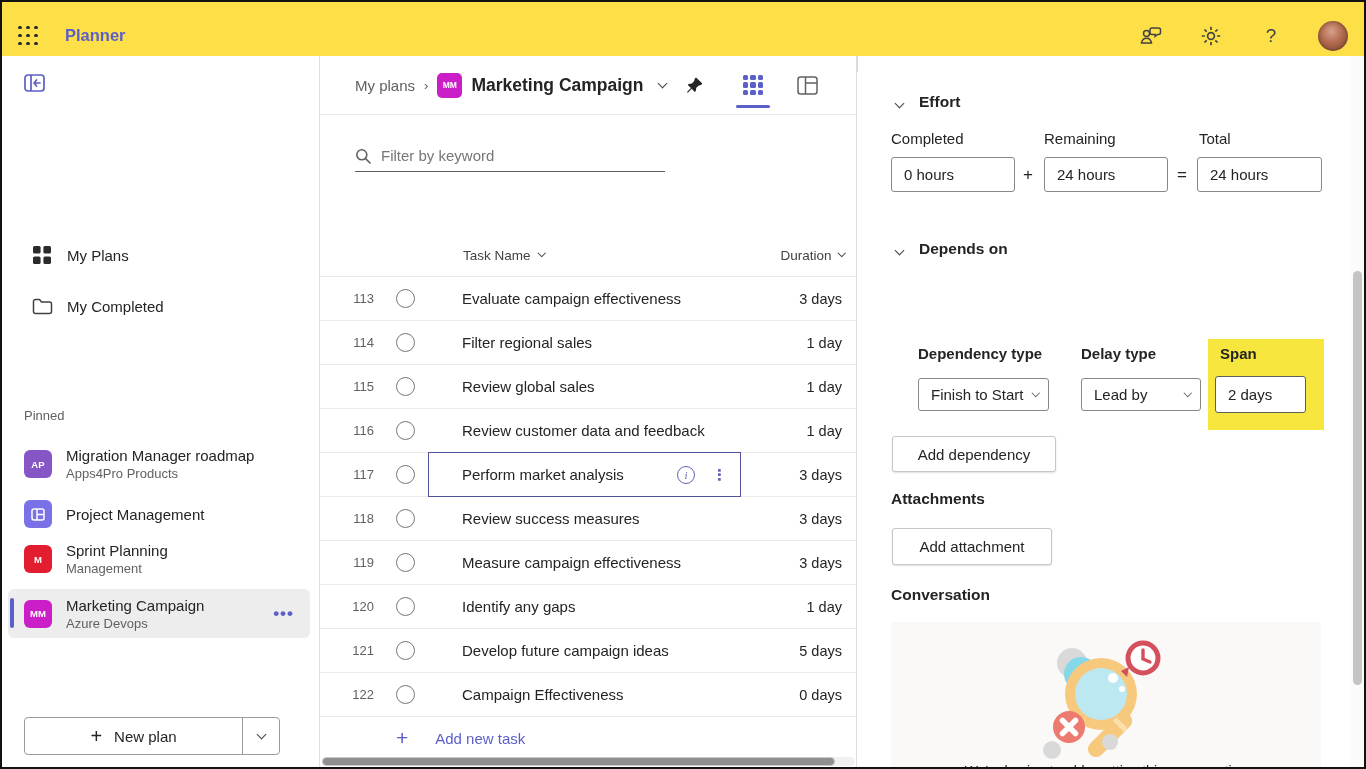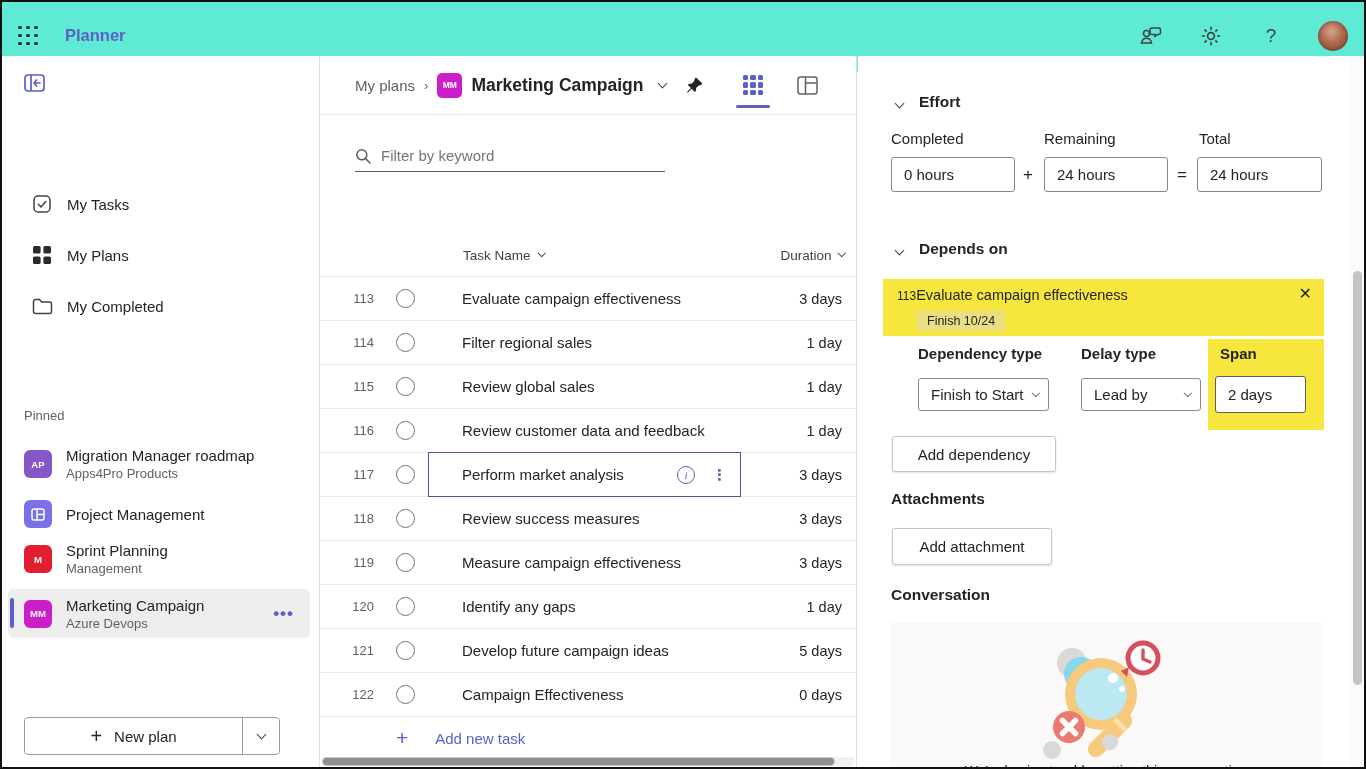--- a/index.html
+++ b/index.html
@@ -2,21 +2,21 @@
 <html><head>
 <meta charset="utf-8">
 <style>
   * { box-sizing: border-box; margin: 0; padding: 0; }
   html,body { width:1366px; height:769px; overflow:hidden; }
   body { font-family:"Liberation Sans","DejaVu Sans",sans-serif; color:#242424; background:#fff; position:relative; }
   .frame { position:absolute; inset:0; overflow:hidden; }
   .border-overlay { position:absolute; inset:0; border:2px solid #111; pointer-events:none; z-index:99; }
 
   
-  .topbar { position:absolute; left:0; top:0; width:1366px; height:72px; background:#5eead4; border-bottom:1px solid #dcdcdc; display:flex; align-items:center; }
+  .topbar { position:absolute; left:0; top:0; width:1366px; height:72px; background:#fde047; border-bottom:1px solid #dcdcdc; display:flex; align-items:center; }
   .waffle { width:26px; height:26px; margin-left:15px; display:grid; grid-template-columns:repeat(3,1fr); gap:4.5px; padding:3px; cursor:pointer; }
   .waffle span { width:3.6px; height:3.6px; border-radius:50%; background:#2b2b2b; }
   .app-title { margin-left:24px; font-size:16.5px; font-weight:700; color:#5b5fc7; }
   .topbar-right { margin-left:auto; display:flex; align-items:center; gap:34px; padding-right:18px; }
   .tb-icon { width:26px; height:26px; display:flex; align-items:center; justify-content:center; color:#424242; }
   .help-glyph { font-size:19px; color:#424242; font-weight:400; }
   .avatar { width:30px; height:30px; border-radius:50%; background:radial-gradient(circle at 45% 35%, #d9a08a 0%, #b06a4e 45%, #7e4434 100%); box-shadow:inset 0 0 4px rgba(0,0,0,.35); }
 
   
   .sidebar { position:absolute; left:0; top:56px; width:320px; height:713px; background:#fff; border-right:1px solid #e0e0e0; }
@@ -146,29 +146,20 @@
 
   <aside class="sidebar">
     <div class="collapse-btn">
       <svg width="21" height="18" viewBox="0 0 21 18" fill="none" stroke="#5b5fc7" stroke-width="1.7">
         <rect x="1" y="1" width="19" height="16" rx="3"></rect>
           <path d="M7 1v16"></path>
           <path d="M16 9h-6m2.5-3L10 9l2.5 3" stroke-linecap="round" stroke-linejoin="round"></path>
       </svg>
     </div>
 
-    <div class="nav-item" style="top:132px">
-      <span class="nicon">
-        <svg width="20" height="20" viewBox="0 0 20 20" fill="none" stroke="#424242" stroke-width="1.5">
-          <rect x="2" y="2" width="16" height="16" rx="4"></rect>
-            <path d="M6.4 10.3l2.6 2.6 4.8-5.4" stroke-linecap="round" stroke-linejoin="round"></path>
-        </svg>
-      </span>
-      <span class="nlabel">My Tasks</span>
-    </div>
     <div class="nav-item" style="top:183px">
       <span class="nicon">
         <svg width="18" height="18" viewBox="0 0 18 18" fill="#2b2b2b">
           <rect x="0" y="0" width="7.6" height="7.6" rx="1.6"></rect>
             <rect x="10.4" y="0" width="7.6" height="7.6" rx="1.6"></rect>
           <rect x="0" y="10.4" width="7.6" height="7.6" rx="1.6"></rect>
             <rect x="10.4" y="10.4" width="7.6" height="7.6" rx="1.6"></rect>
         </svg>
       </span>
       <span class="nlabel">My Plans</span>
@@ -380,27 +371,20 @@
     <div class="op" style="left:319px; top:109px">=</div>
     <div class="textbox" style="left:339px; top:101px; width:125px">24 hours</div>
 
     <div class="sec-head" style="left:38px; top:184px">
       <span class="chev sec-chev"></span>
       <span>Depends on</span>
     </div>
 
     <div class="span-hl"></div>
 
-    <div class="dep-block">
-      <div class="dep-title">
-        <span class="dep-id">113</span><span>Evaluate campaign effectiveness</span>
-      </div>
-      <div class="dep-close">✕</div>
-      <div class="dep-badge">Finish 10/24</div>
-    </div>
 
     <div class="fld-label bold" style="left:60px; top:289px">Dependency type</div>
     <div class="fld-label bold" style="left:223px; top:289px">Delay type</div>
     <div class="fld-label bold" style="left:362px; top:289px">Span</div>
 
     <div class="dropdown" style="left:60px; top:322px; width:131px">
       <span>Finish to Start</span>
         <span class="chev small"></span>
     </div>
     <div class="dropdown" style="left:223px; top:322px; width:120px">

